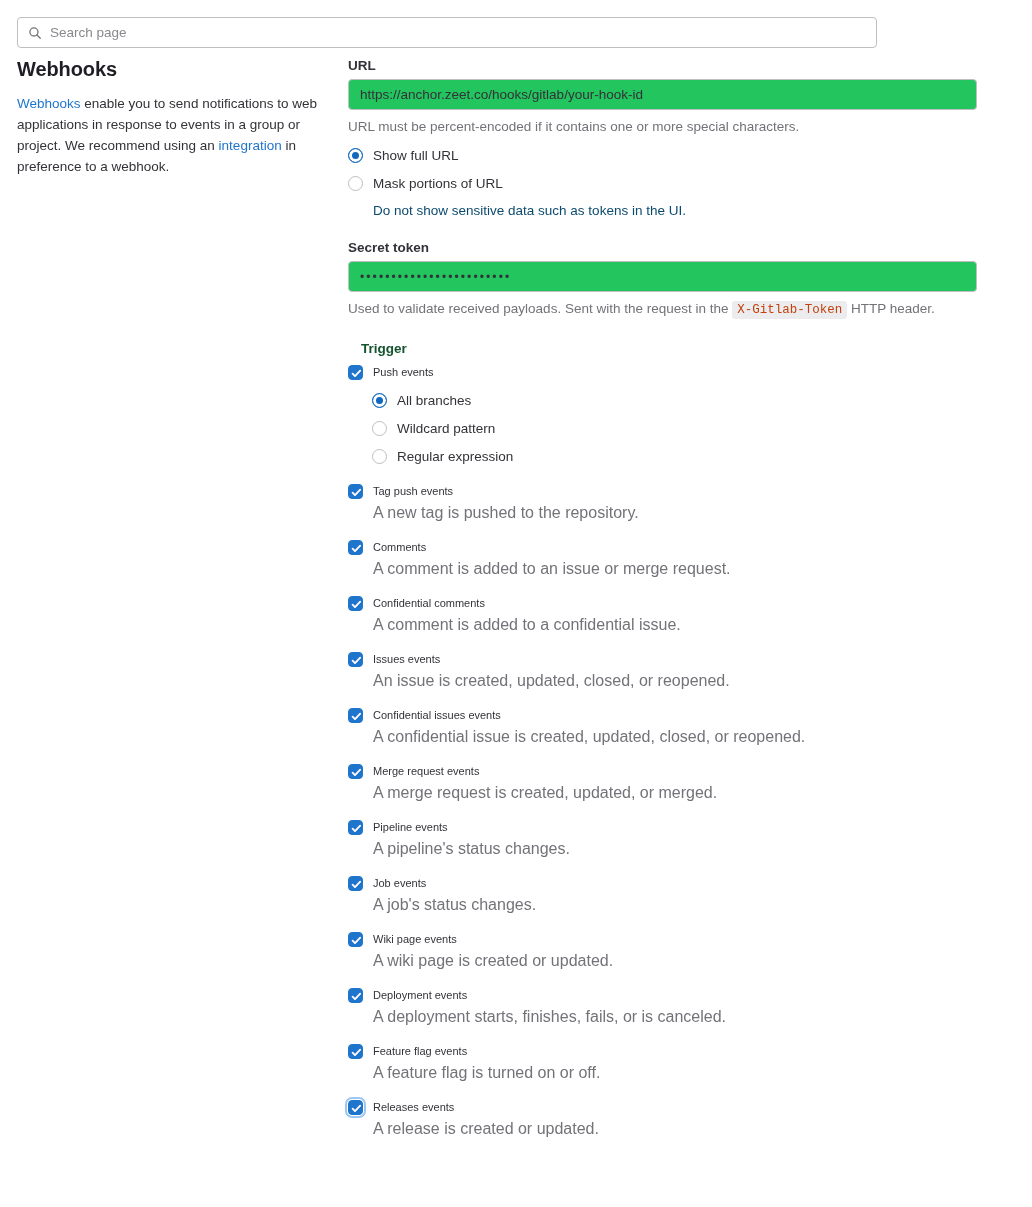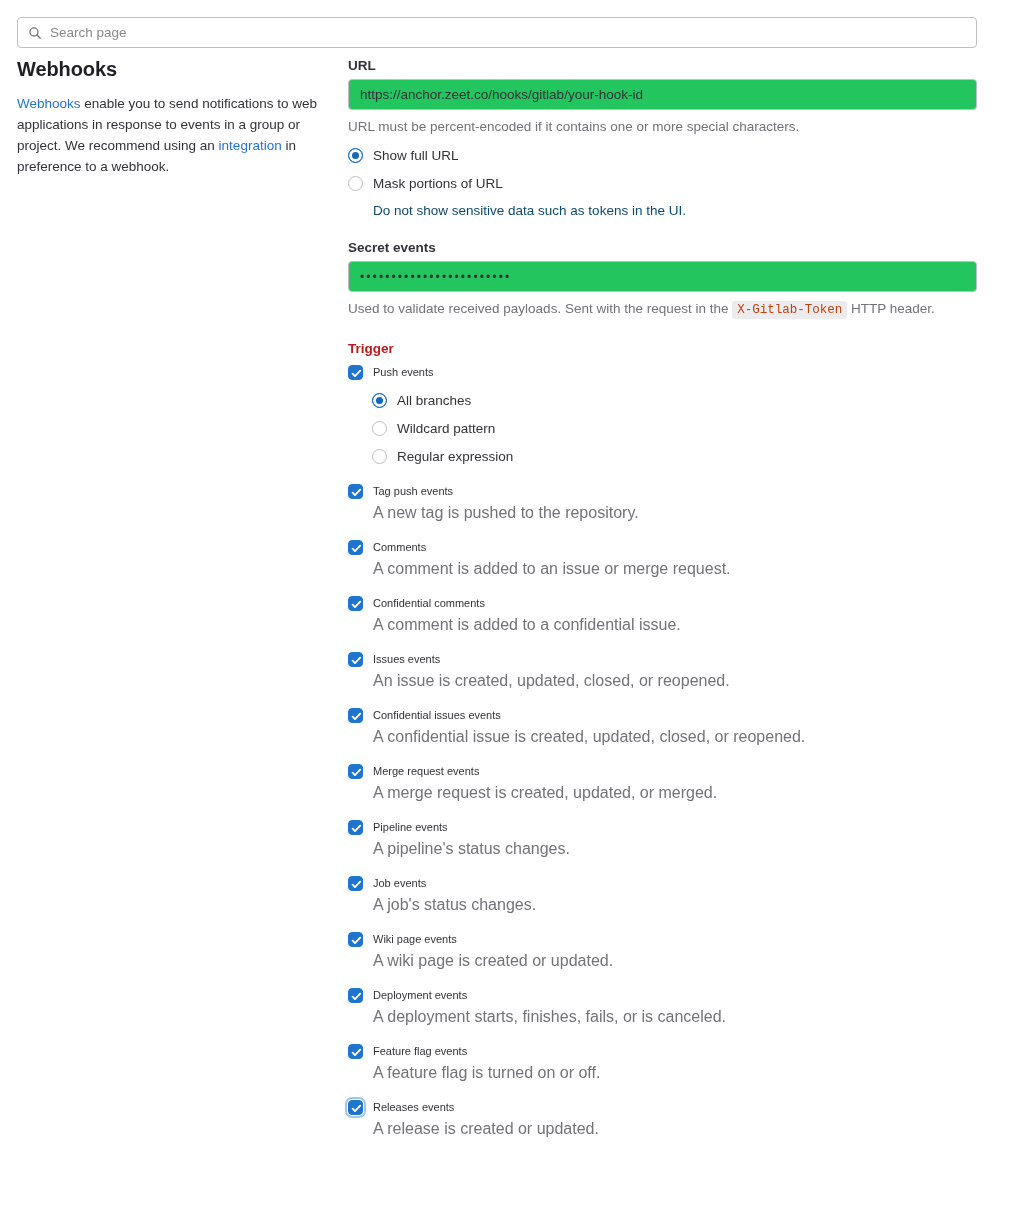--- a/index.html
+++ b/index.html
@@ -13,21 +13,21 @@
     color: #333238;
     -webkit-font-smoothing: antialiased;
   }
 
   .page { position: relative; width: 1032px; height: 1207px; overflow: hidden; }
 
   
   .search-wrap {
     position: absolute;
     left: 17px; top: 17px;
-    width: 960px; height: 31px;
+    width: 860px; height: 31px;
     border: 1px solid #bfbfc3;
     border-radius: 4px;
     background: #fff;
     display: flex;
     align-items: center;
     padding: 0 10px;
   }
   .search-icon { flex: 0 0 auto; width: 14px; height: 14px; margin-right: 8px; display:block; }
   .search-input {
     border: 0; outline: 0; background: transparent;
@@ -139,22 +139,22 @@
     line-height: 19px;
     margin-top: 8px;
   }
 
   .nested { margin-left: 24px; }
 
   
   .trigger-title {
     font-size: 13.5px;
     font-weight: bold;
-    color: #b91c1c;
-    margin: 0 0 7px 0;
+    color: #14532d;
+    margin: 0 0 7px 13px;
   }
 
   .cb-row { display: flex; align-items: flex-start; }
   .checkbox {
     flex: 0 0 auto;
     width: 15px; height: 15px;
     border-radius: 4px;
     background: #1f75cb;
     border: 1px solid #1f75cb;
     margin-right: 10px;
@@ -217,21 +217,21 @@
         <div class="radio-row">
           <span class="radio"></span>
           <div>
             <div class="radio-label">Mask portions of URL</div>
             <div class="radio-sub">Do not show sensitive data such as tokens in the UI.</div>
           </div>
         </div>
       </div>
 
       <div style="margin-top:20px;">
-        <label class="field-label">Secret events</label>
+        <label class="field-label">Secret token</label>
         <input class="text-input pw-input" type="text" value="••••••••••••••••••••••••" style="">
         <p class="help-text"><span>Used to validate received payloads. Sent with the request in the </span><code class="badge">X-Gitlab-Token</code><span> HTTP header.</span></p>
       </div>
 
       <div style="margin-top:21px;">
         <div class="trigger-title">Trigger</div>
 
         <div class="cb-row">
           <span class="checkbox">
             <svg width="13" height="13" viewBox="0 0 13 13">

